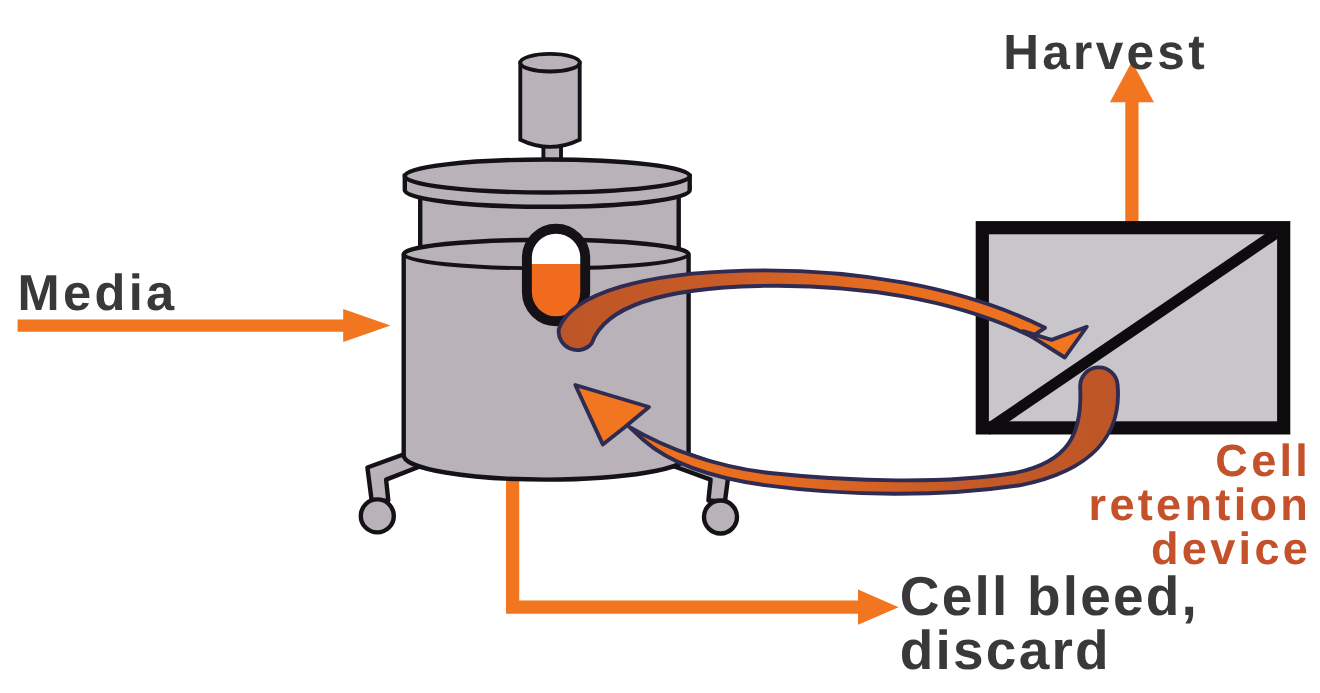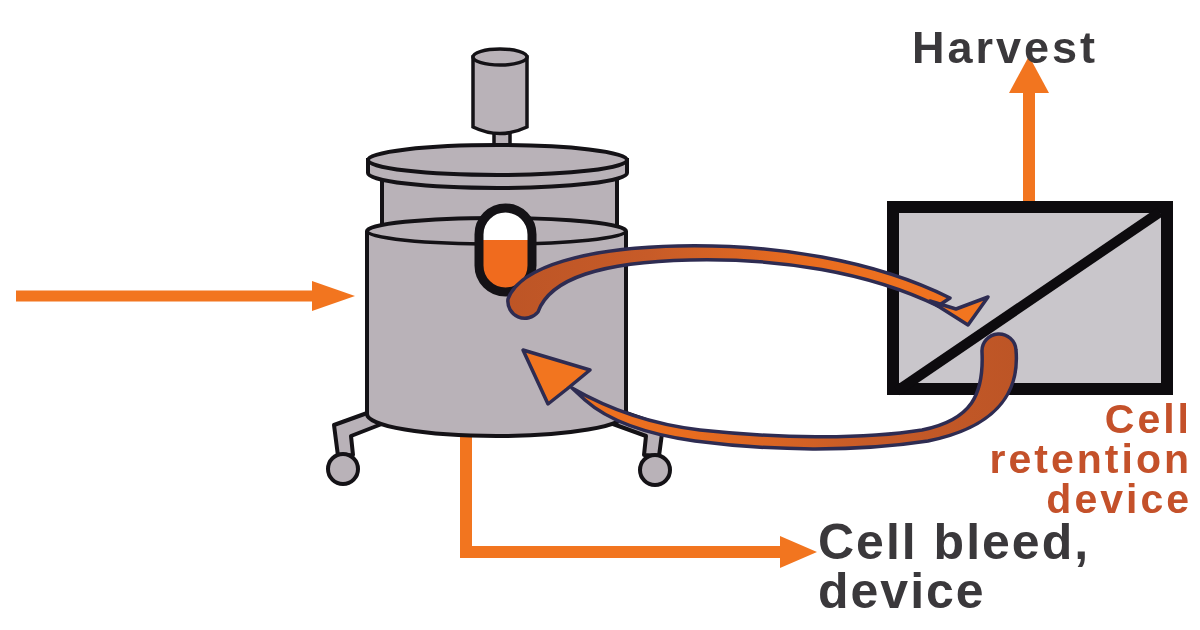--- a/index.html
+++ b/index.html
@@ -131,20 +131,21 @@
                C652,435 612,424 585,400
                L572,388
                C610,410 650,424 700,430
                C775,438 860,440 922,430
                C972,420 984,394 982,352
                A17 17 0 0 1 1016,350 Z" fill="url(#gradBottom)" stroke="#2e2c52" stroke-width="3.5" stroke-linejoin="round"></path>
       <polygon points="523,350 590,370 567,389 548,404" fill="#f2751f" stroke="#2e2c52" stroke-width="3.5" stroke-linejoin="round"></polygon>
     </g>
   </svg>
 
+  <div class="label label-media">Media</div>
   <div class="label label-harvest">Harvest</div>
   <div class="label label-retention">Cell
 retention
 device</div>
   <div class="label label-bleed">Cell bleed,
-device</div>
+discard</div>
 
 </div>
 
 </body></html>

